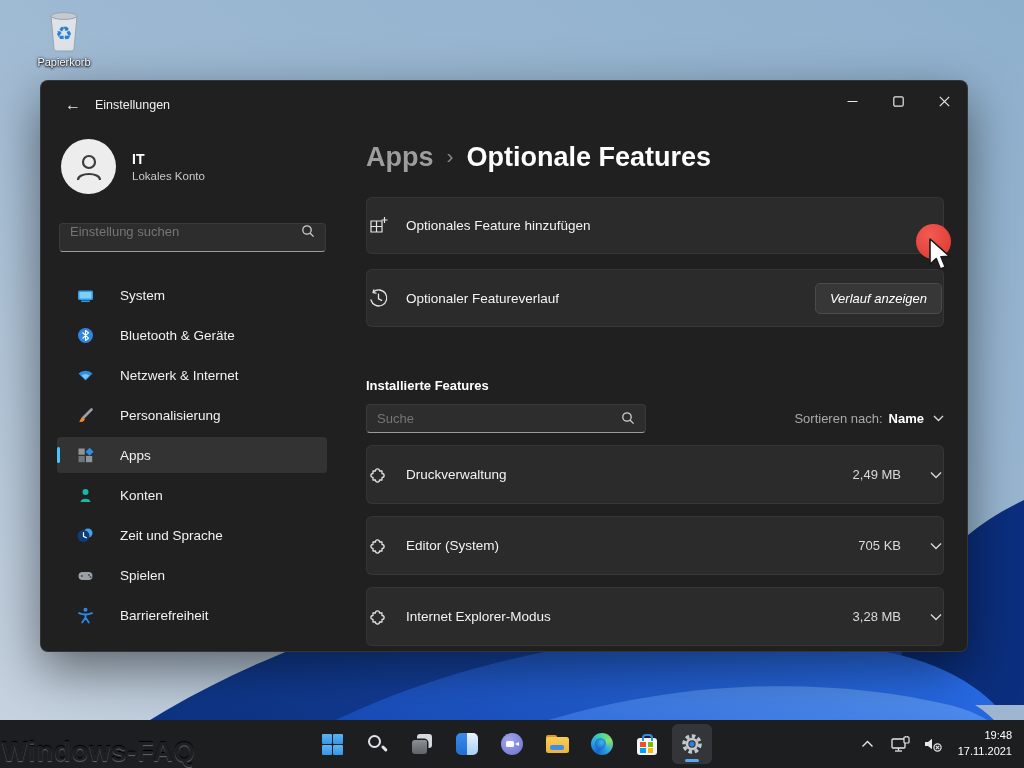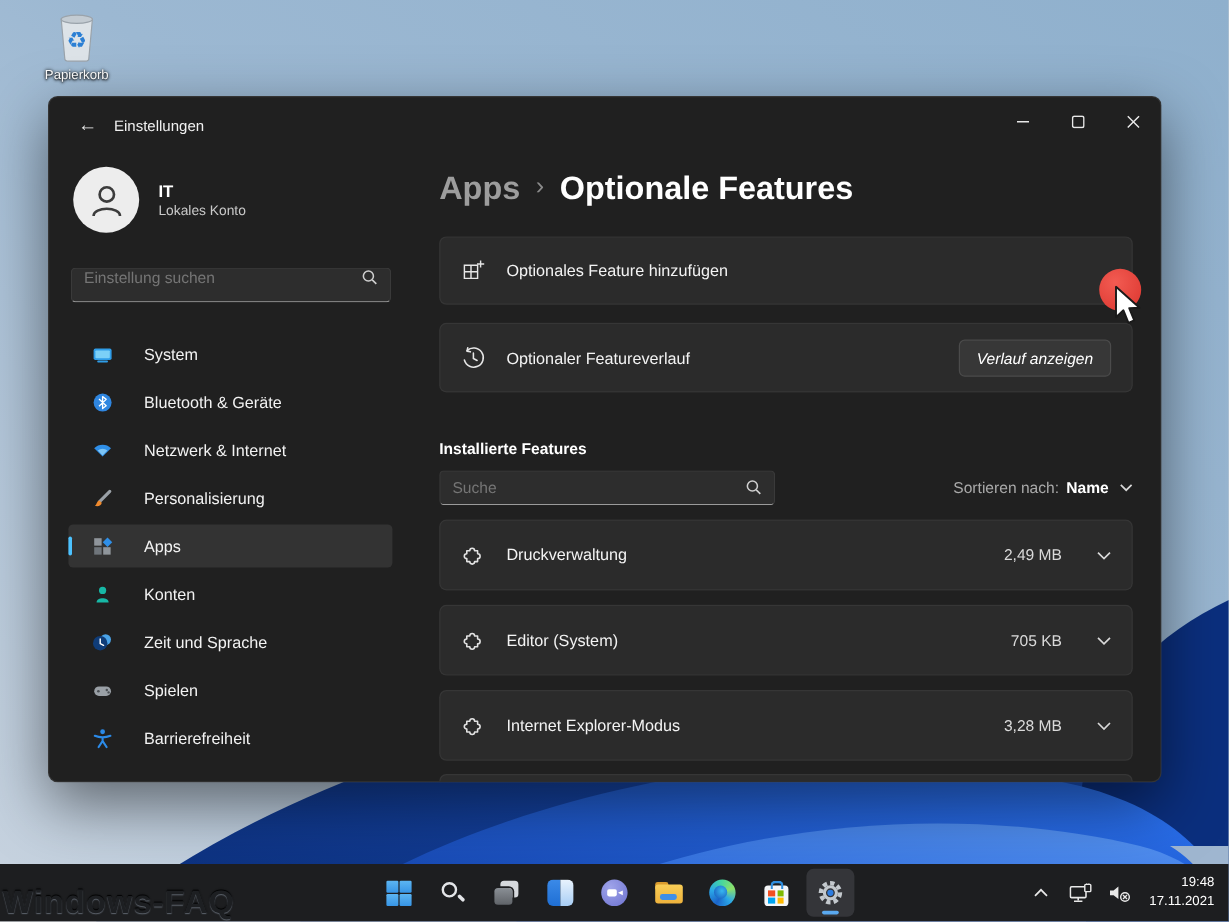--- a/index.html
+++ b/index.html
@@ -40,29 +40,29 @@
   .nav-item .nicon { width:17px; height:17px; margin-right:26px; flex:0 0 auto; }
   .nav-item.active { background:#333333; }
   .nav-item.active .pill { position:absolute; left:0; top:10px; width:3px; height:16px; border-radius:2px; background:#4cc2ff; }
 
   
   #main { position:absolute; left:325px; top:48px; width:578px; height:524px; }
   #breadcrumb { margin-top:8px; height:40px; display:flex; align-items:center; }
   #bc-parent { font-size:27px; font-weight:600; color:#9d9d9d; }
   #bc-sep { font-size:21px; color:#8b8b8b; margin:0 13px; transform:translateY(-1px); }
   #bc-current { font-size:27px; font-weight:600; color:#ffffff; }
-  .card { background:#2b2b2b; border:1px solid rgba(255,255,255,.055); border-radius:6px; display:flex; align-items:center; padding:0 17px; }
+  .card { background:#2b2b2b; border:1px solid rgba(255,255,255,.055); border-radius:6px; display:flex; align-items:center; padding:0 1px; }
   .card .cicon { width:21px; height:21px; flex:0 0 auto; }
   .card .clabel { margin-left:17px; font-size:13.5px; color:#f3f3f3; }
   .spacer { flex:1; }
   #card-add { margin-top:20px; height:57px; }
   #card-history { margin-top:15px; height:58px; }
   .btn-accent { background:#4cc2ff; color:#10161c; border:none; border-radius:5px; font-size:13px; padding:8px 14px; font-family:"Liberation Sans",sans-serif; }
   .btn-gray { background:#373737; color:#ffffff; border:1px solid #4b4b4b; border-radius:5px; font-size:13px; padding:7px 14px; font-family:"Liberation Sans",sans-serif;font-style:italic; }
-  #installed-heading { margin-top:39px; font-size:13px; font-weight:bold; color:#ffffff; }
+  #installed-heading { margin-top:51px; font-size:13px; font-weight:bold; color:#ffffff; }
   #filter-row { margin-top:10px; height:30px; display:flex; align-items:center; }
   #feat-search { width:280px; height:29px; background:#2d2d2d; border:1px solid #3a3a3a; border-bottom:1px solid #9b9b9b; border-radius:4px; display:flex; align-items:center; }
   #sort { margin-left:auto; display:flex; align-items:center;justify-content:center; }
   #sort-label { font-size:13px; color:#a9a9a9; }
   #sort-value { font-size:13px; font-weight:bold; color:#fff; margin-left:6px; }
   #sort .chev { margin-left:9px; }
   .feat-row { margin-top:12px; height:59px; }
   .feat-row:first-of-type { margin-top:11px; }
   .fsize { font-size:13px; color:#dadada; }
   .feat-row .chev { margin-left:29px; }

